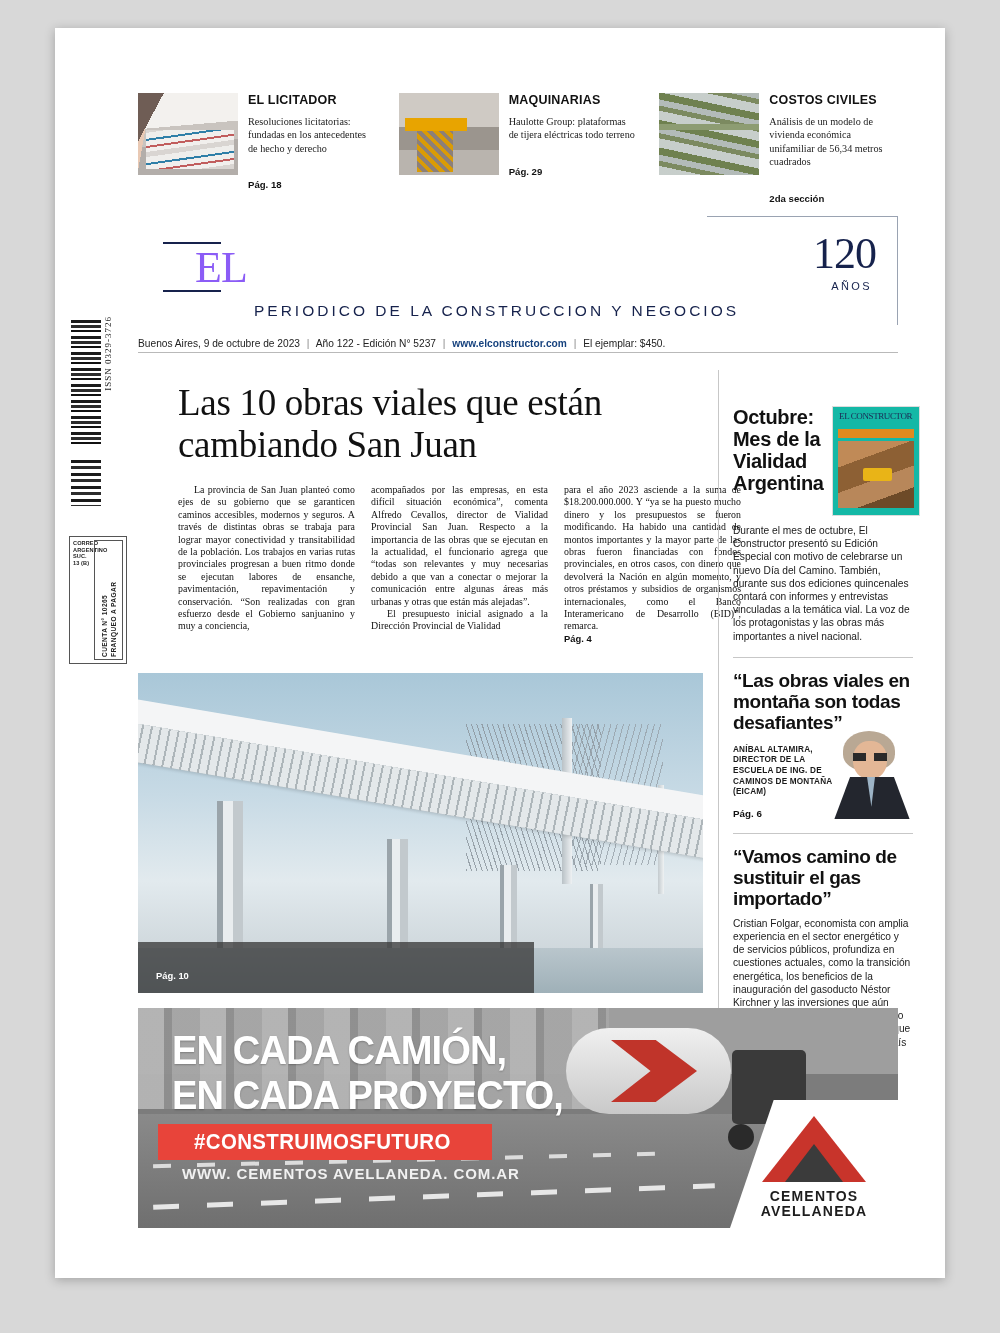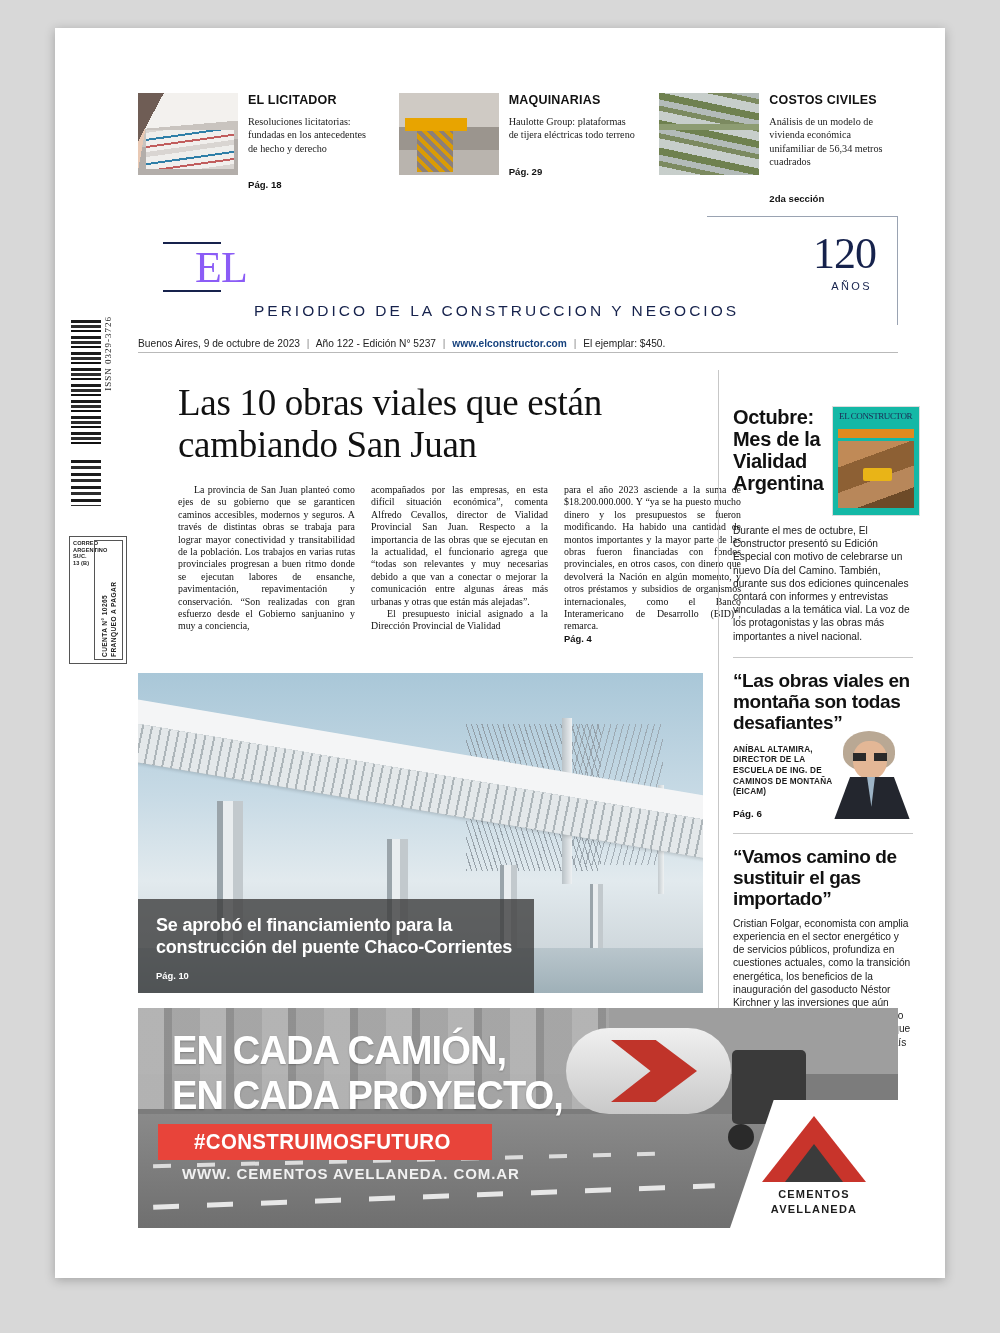--- a/index.html
+++ b/index.html
@@ -123,21 +123,21 @@
   .hashbar span{font-size:22px;font-weight:bold;color:#fff;letter-spacing:.4px;transform:scaleX(.93);
      display:inline-block;transform-origin:left center;}
   .adurl{position:absolute;left:44px;top:160px;color:#f1f1f1;font-size:15px;line-height:11.4px;letter-spacing:.9px;font-weight:bold;}
   .adlogo{position:absolute;right:0;bottom:0;width:168px;height:128px;
      background:#ffffff;clip-path:polygon(26% 0,100% 0,100% 100%,0 100%);}
   .adlogo .tri-red{position:absolute;left:50%;top:16px;transform:translateX(-50%);
      width:0;height:0;border-left:52px solid transparent;border-right:52px solid transparent;border-bottom:66px solid #c8342b;}
   .adlogo .tri-dk{position:absolute;left:50%;top:44px;transform:translateX(-50%);
      width:0;height:0;border-left:29px solid transparent;border-right:29px solid transparent;border-bottom:38px solid #3b3b3b;}
   .adlogo .lw1,.adlogo .lw2{position:absolute;left:0;width:100%;text-align:center;color:#1d1d1d;
-     font-weight:bold;font-size:11px;letter-spacing:1.2px;}
+     font-weight:bold;font-size:14px;letter-spacing:1.2px;}
   .adlogo .lw1{top:88px;}
   .adlogo .lw2{top:103px;}
 
   
   .side{position:absolute;left:655px;top:342px;width:180px;border-left:1px solid #c7c7c7;padding-left:14px;}
   .side h2{margin:0;font-size:20px;line-height:22px;font-weight:bold;color:#111;letter-spacing:-.3px;}
   .side .kicker{display:flex;gap:8px;margin-top:36px;}
   .side .kicker .ktxt{flex:1;}
   .magcover{width:86px;height:108px;flex:0 0 86px;background:#14b8a6;border:1px solid #dcdcdc;position:relative;overflow:hidden;}
   .magcover .mc-t{position:absolute;left:4px;top:4px;right:4px;height:11px;
@@ -269,21 +269,20 @@
     <div class="pylon2"></div>
     <div class="deck">
           <div class="ribs"></div>
         </div>
     <div class="pier p1"></div>
     <div class="pier p2"></div>
     <div class="pier p3"></div>
     <div class="pier p4"></div>
     <div class="water"></div>
     <div class="capbox">
-      <h2>Se aprobó el financiamiento para la construcción del puente Chaco-Corrientes</h2>
       <div class="pg">Pág. 10</div>
     </div>
   </div>
 
   <div class="side">
 
     <div class="kicker">
       <div class="ktxt">
         <h2>Octubre: Mes de la Vialidad Argentina</h2>
       </div>

